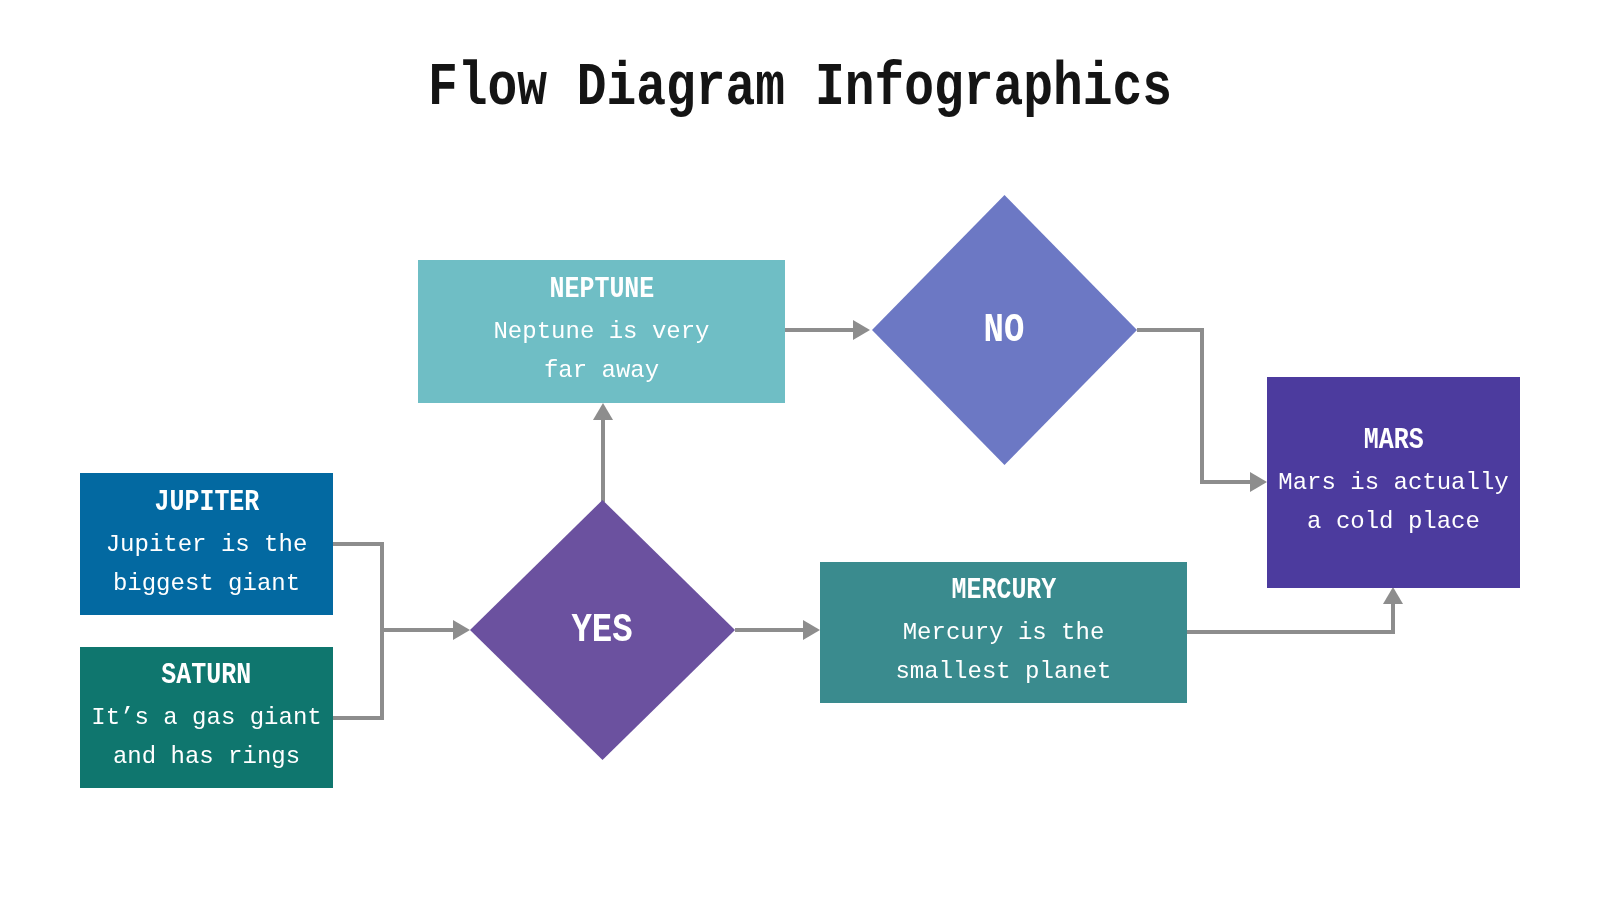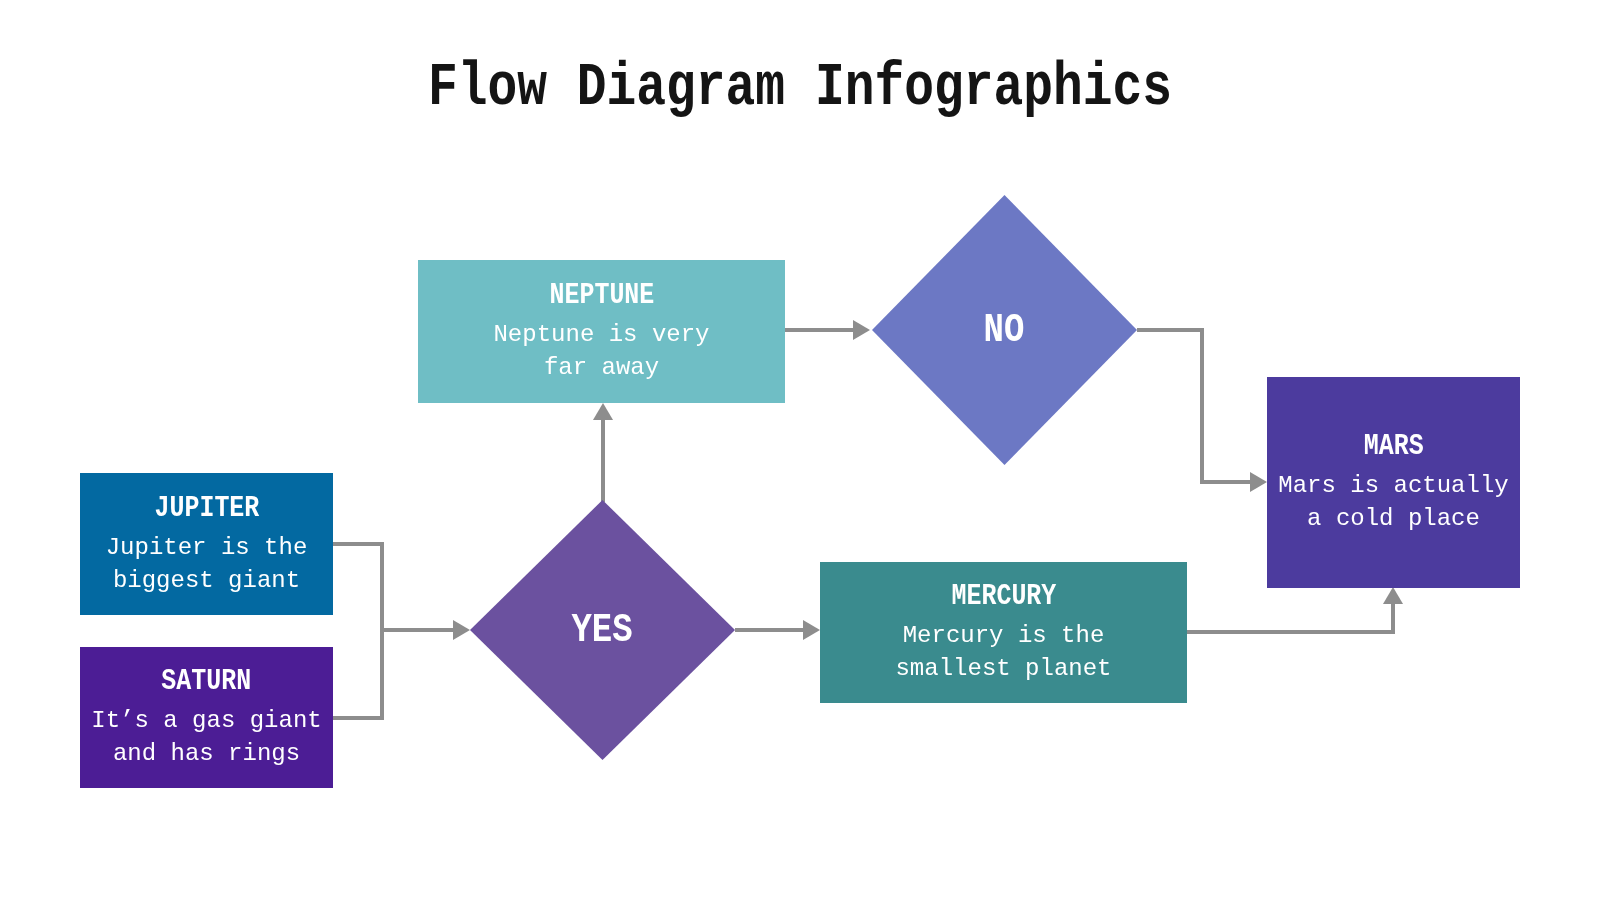--- a/index.html
+++ b/index.html
@@ -25,21 +25,21 @@
     display:flex;flex-direction:column;
     align-items:center;justify-content:center;
     color:#ffffff;text-align:center;
   }
   .node-title{
     font-size:29px;font-weight:700;
     transform:scaleX(.86);transform-origin:50% 50%;
     margin-bottom:6px;white-space:nowrap;
   }
   .node-desc{
-    font-size:24px;line-height:33px;font-weight:400;
+    font-size:24px;line-height:39px;font-weight:400;
     white-space:pre-line;
   }
   .n-jupiter{left:80px;top:473px;width:253px;height:142px;}
   .n-saturn {left:80px;top:647px;width:253px;height:141px;}
   .n-neptune{left:418px;top:260px;width:367px;height:143px;}
   .n-mercury{left:820px;top:562px;width:367px;height:141px;}
   .n-mars   {left:1267px;top:377px;width:253px;height:211px;}
   
   .diamond{
     position:absolute;
@@ -119,21 +119,21 @@
   <div class="line l-mercury-mars-h"></div>
   <div class="line l-mercury-mars-v"></div>
   <div class="arrow-up a-mercury-mars"></div>
 
   <div class="node n-jupiter" style="background-color: #0369a1;">
     <div class="node-title">JUPITER</div>
     <div class="node-desc">Jupiter is the
 biggest giant</div>
   </div>
 
-  <div class="node n-saturn" style="background-color: #4c1d95;">
+  <div class="node n-saturn" style="background-color: #0f766e;">
     <div class="node-title">SATURN</div>
     <div class="node-desc">It’s a gas giant
 and has rings</div>
   </div>
 
   <div class="node n-neptune" style="background-color: rgb(111, 190, 197);">
     <div class="node-title">NEPTUNE</div>
     <div class="node-desc">Neptune is very
 far away</div>
   </div>

